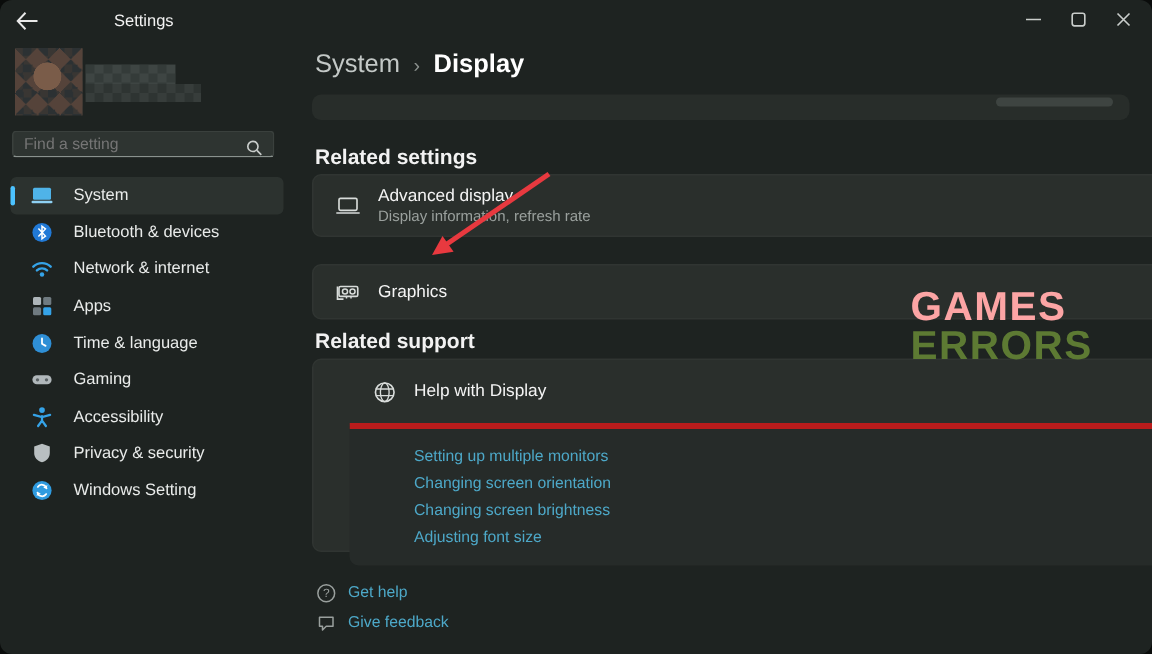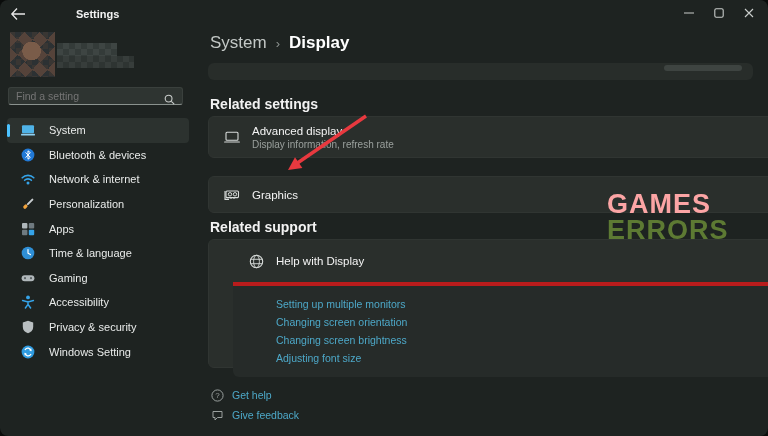--- a/index.html
+++ b/index.html
@@ -2,21 +2,21 @@
 <html><head>
 <meta charset="utf-8">
 <style>
   * { box-sizing: border-box; margin: 0; padding: 0; }
   html,body { width:768px; height:436px; background:#0a0c0b; font-family:"Liberation Sans", sans-serif; }
   #window { position:relative; width:768px; height:436px; background:#1e2321; border-radius:8px; overflow:hidden; color:#e6e8e7; }
 
   
   .titlebar { position:absolute; top:0; left:0; right:0; height:30px; }
   .back-btn { position:absolute; left:10px; top:7px; width:22px; height:16px; cursor:pointer; }
-  .tb-title { position:absolute; left:36px; top:8px; font-size:11px; font-weight:bold; color:#f2f2f2;padding-left:40px; }
+  .tb-title { position:absolute; left:36px; top:8px; font-size:11px; font-weight:normal; color:#f2f2f2;padding-left:40px; }
   .caption-btns { position:absolute; right:4px; top:0; display:flex; }
   .cap { width:30px; height:26px; display:flex; align-items:center; justify-content:center; }
 
   
   .sidebar { position:absolute; left:0; top:30px; width:196px; bottom:0; }
   .avatar { position:absolute; left:10px; top:2px; width:45px; height:45px;
     background:
       radial-gradient(circle at 48% 42%, #7a5c49 0 26%, rgba(0,0,0,0) 27%),
       repeating-conic-gradient(from 45deg, #55433a 0% 25%, rgba(0,0,0,0) 0% 50%),
       repeating-conic-gradient(#2c3133 0% 25%, #393633 0% 50%);
@@ -147,31 +147,20 @@
         <span class="nico">
           <svg width="16" height="16" viewBox="0 0 16 16">
               <path d="M2.2 6.8 a8.2 8.2 0 0 1 11.6 0" stroke="#35a3e8" stroke-width="1.6" fill="none" stroke-linecap="round"></path>
               <path d="M4.6 9.3 a4.8 4.8 0 0 1 6.8 0" stroke="#35a3e8" stroke-width="1.6" fill="none" stroke-linecap="round"></path>
               <circle cx="8" cy="12" r="1.5" fill="#35a3e8"></circle>
             </svg>
         </span>
         <span class="nlabel">Network &amp; internet</span>
       </div>
 
-      <div class="nav-item">
-        <span class="nico">
-          <svg width="16" height="16" viewBox="0 0 16 16">
-              <g transform="rotate(45 8 8)">
-                <rect x="7" y="0.8" width="2" height="8.4" rx="1" fill="#c8cdd0"></rect>
-                <rect x="6.4" y="9.4" width="3.2" height="4.6" rx="1.4" fill="#f0a23c"></rect>
-              </g>
-            </svg>
-        </span>
-        <span class="nlabel">Personalization</span>
-      </div>
 
       <div class="nav-item">
         <span class="nico">
           <svg width="16" height="16" viewBox="0 0 16 16">
               <rect x="2" y="2" width="5.4" height="5.4" rx="1" fill="#aeb6ba"></rect>
               <rect x="8.8" y="2" width="5.4" height="5.4" rx="1" fill="#6f7a80"></rect>
               <rect x="2" y="8.8" width="5.4" height="5.4" rx="1" fill="#6f7a80"></rect>
               <rect x="8.8" y="8.8" width="5.4" height="5.4" rx="1" fill="#35a3e8"></rect>
             </svg>
         </span>

